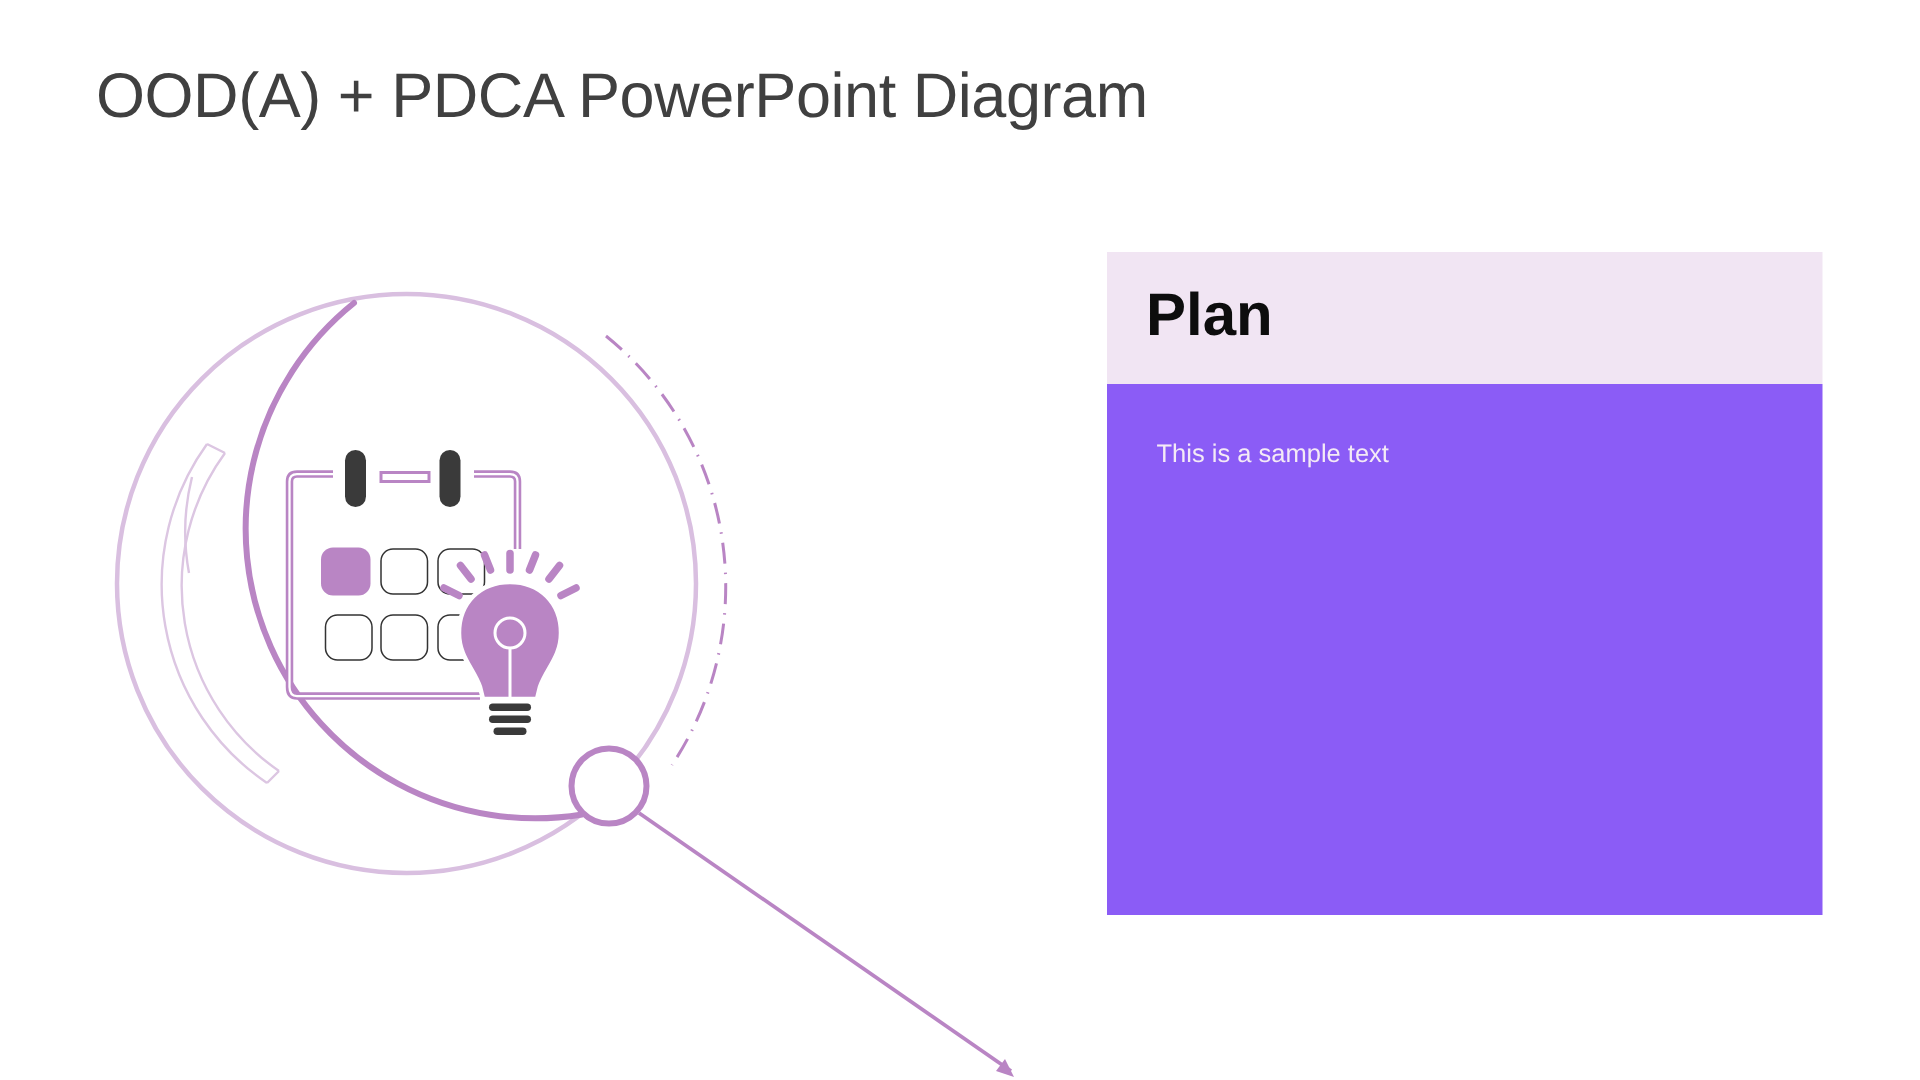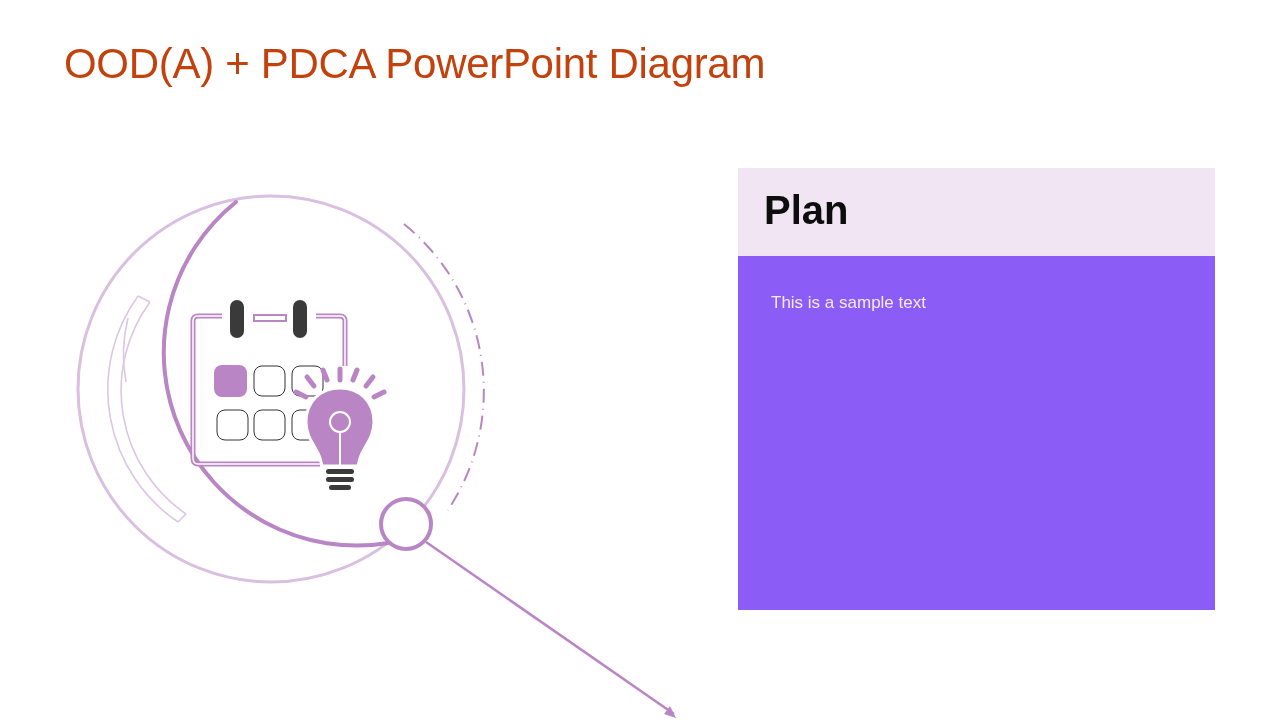--- a/index.html
+++ b/index.html
@@ -3,21 +3,21 @@
   <meta charset="utf-8">
   <style>
     html, body { margin: 0; padding: 0; }
     body {
       width: 1280px; height: 720px; position: relative; overflow: hidden;
       background: #ffffff;
       font-family: "Liberation Sans", "DejaVu Sans", sans-serif;
     }
     .title {
       position: absolute; left: 64px; top: 40px;
-      font-size: 42px; color: #c2410c; letter-spacing: -0.3px;
+      font-size: 42px; color: #404040; letter-spacing: -0.3px;
       font-family: "Liberation Sans", sans-serif;
       white-space: nowrap;
     }
     .diagram {
       position: absolute; left: 0; top: 0; width: 1280px; height: 720px;
     }
     .card {
       position: absolute; left: 738px; top: 168px; width: 477px; height: 442px;
     }
     .card-header {

